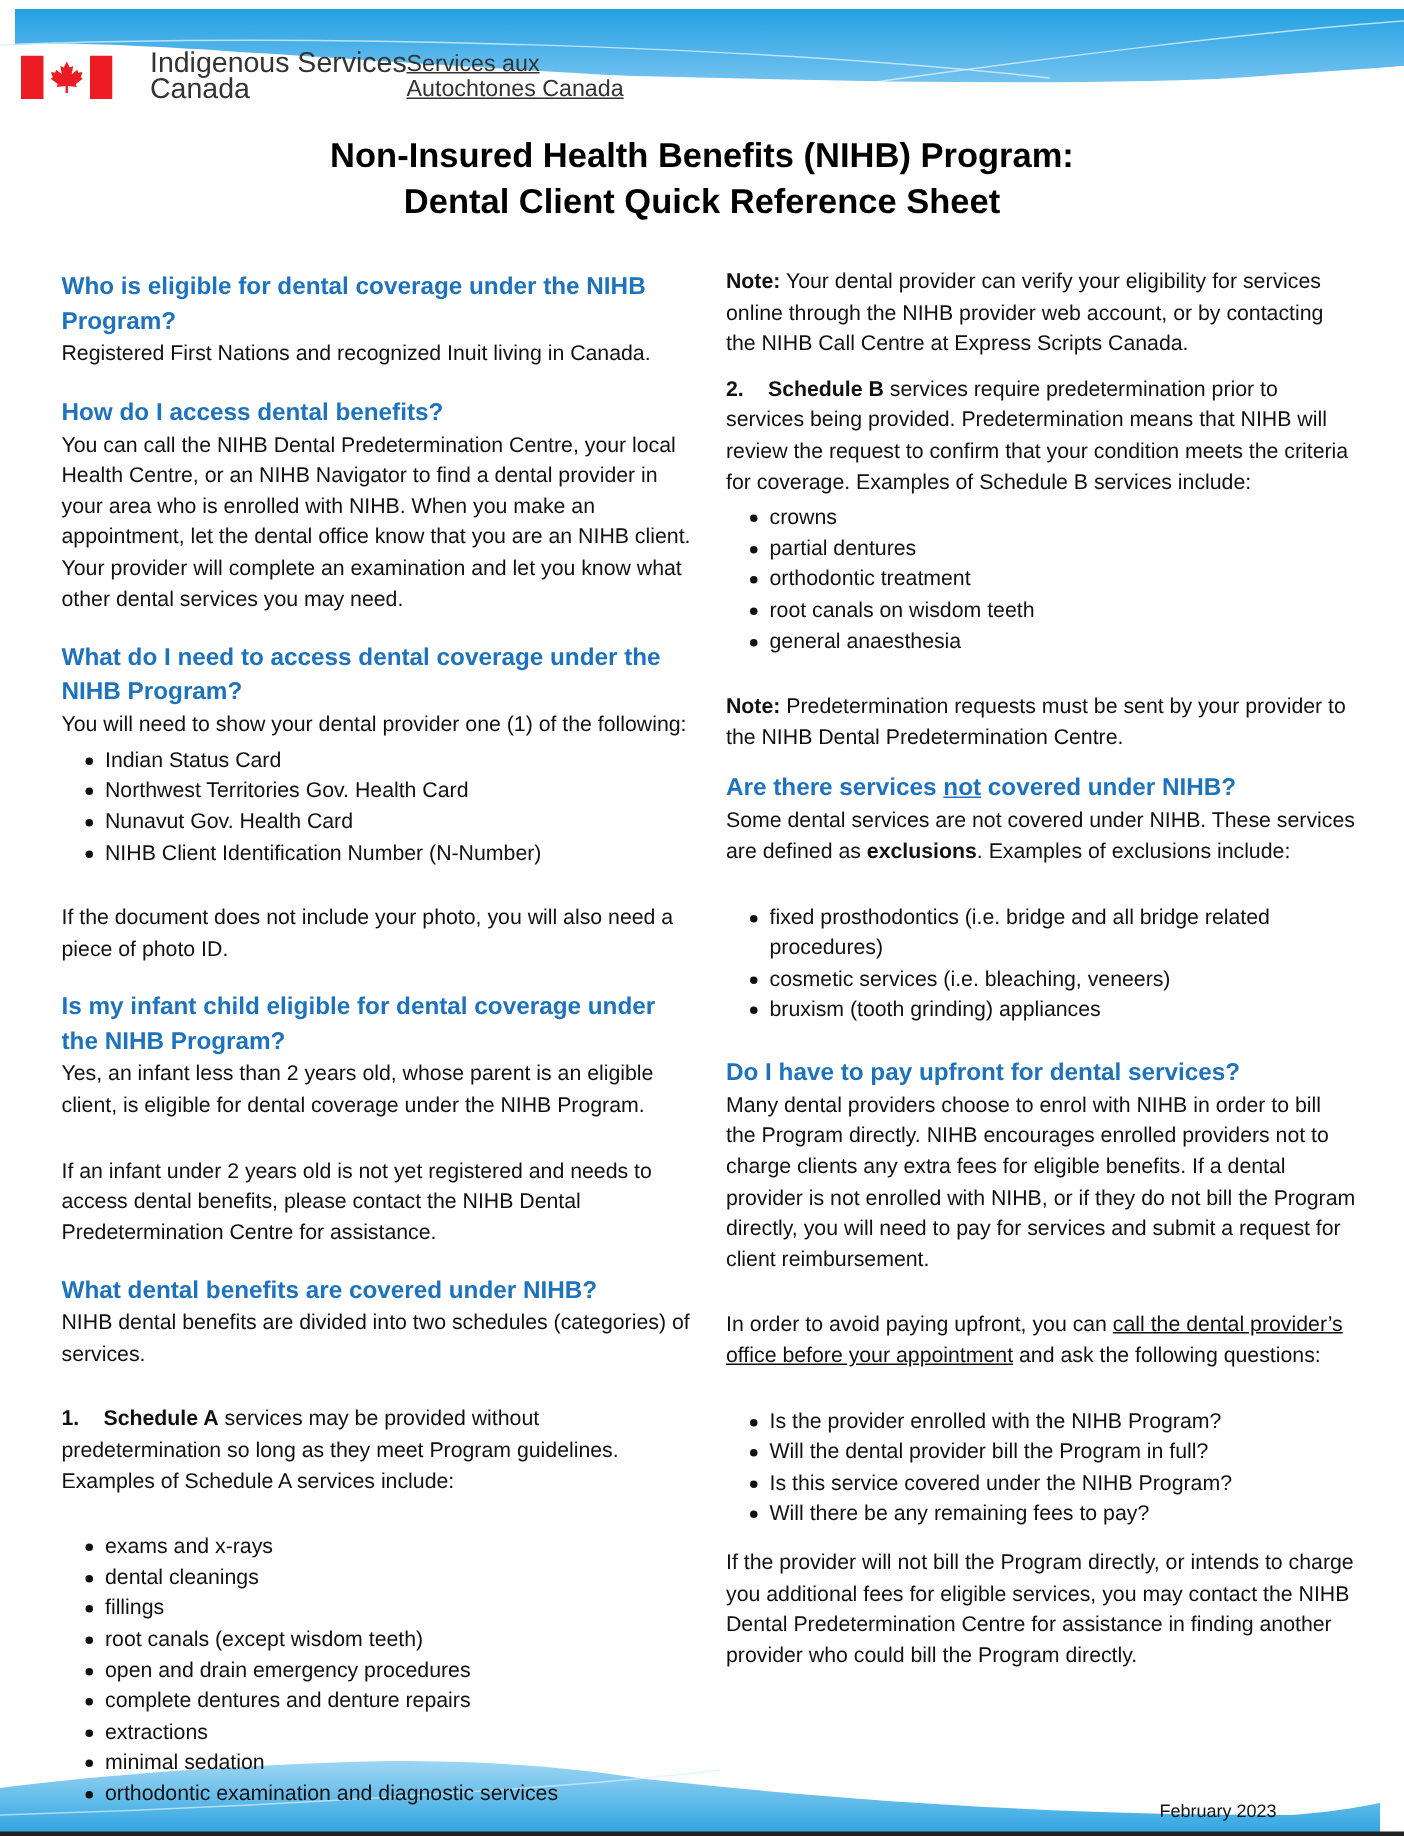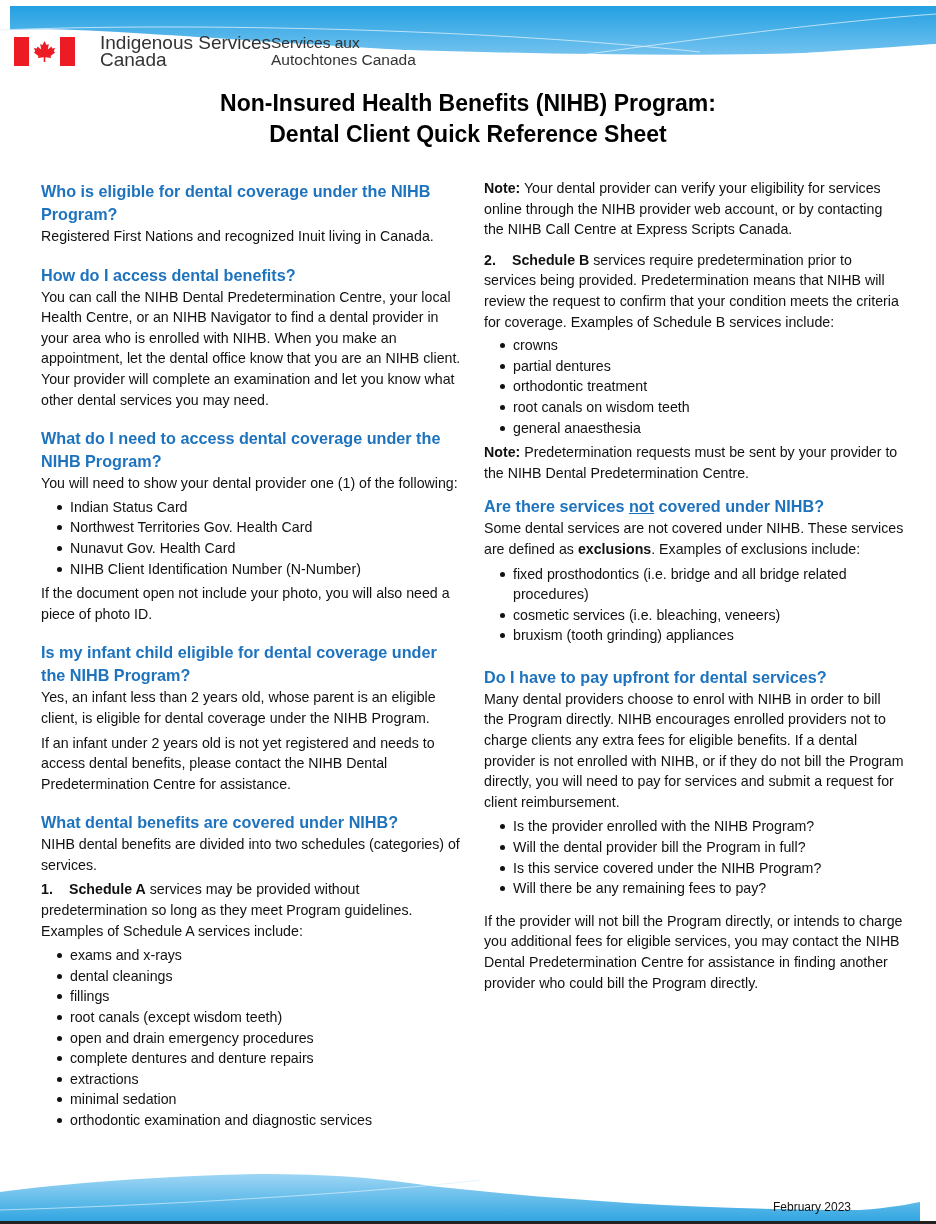--- a/index.html
+++ b/index.html
@@ -5,33 +5,33 @@
   * { box-sizing: border-box; margin: 0; padding: 0; }
   html, body { width: 936px; height: 1224px; background: #ffffff; overflow: hidden; }
   body { position: relative; font-family: "Liberation Sans", "DejaVu Sans", sans-serif; color: #111; }
 
   .top-wave { position: absolute; left: 0; top: 0; width: 936px; height: 62px; z-index: 0; }
   .bottom-wave { position: absolute; left: 0; top: 1150px; width: 936px; height: 74px; z-index: 0; }
 
   .header { position: absolute; left: 0; top: 28px; width: 936px; height: 50px; z-index: 2; }
   .flag { position: absolute; left: 14px; top: 37px; width: 61px; height: 29px; }
   .fip-en { position: absolute; left: 100px; top: 34px; font-size: 19px; line-height: 17px; color: #333; }
-  .fip-fr { position: absolute; left: 271px; top: 34px; font-size: 15.5px; line-height: 17px; color: #333; }
+  .fip-fr { position: absolute; left: 271px; top: 34px; font-size: 15.5px; line-height: 17px; color: #333; text-decoration: underline; }
 
   .title { position: absolute; left: 0; top: 88px; width: 936px; text-align: center; z-index: 2;
            font-weight: bold; font-size: 23px; line-height: 31px; color: #000; }
 
   .col { position: absolute; z-index: 2; font-size: 14.2px; line-height: 20.6px; color: #111; }
   .col-left { left: 41px; top: 180px; width: 420px; }
   .col-right { left: 484px; top: 178px; width: 420px; }
 
   h2 { color: #1e73be; font-size: 16.2px; line-height: 23px; font-weight: bold; }
   p { margin: 0; }
   .mt-gap { margin-top: 17px; }
-  .mt-sm { margin-top: 4px; }
+  .mt-sm { margin-top: 23px; }
   .mt-md { margin-top: 10px; }
   ul { list-style: none; margin: 3px 0 0 0; padding: 0; }
   ul li { position: relative; padding-left: 29px; }
   ul li::before { content: ""; position: absolute; left: 16px; top: 8px; width: 5px; height: 5px; border-radius: 50%; background: #111; }
   .num { font-weight: bold; display: inline-block; width: 28px; }
   b { font-weight: bold; }
   .u { text-decoration: underline; }
 
   .date { position: absolute; left: 773px; top: 1200px; z-index: 3; font-size: 12px; color: #111; }
 </style>
@@ -84,21 +84,21 @@
 
   <section class="mt-gap">
     <h2>What do I need to access dental coverage under the NIHB Program?</h2>
     <p>You will need to show your dental provider one (1) of the following:</p>
     <ul>
       <li>Indian Status Card</li>
       <li>Northwest Territories Gov. Health Card</li>
       <li>Nunavut Gov. Health Card</li>
       <li>NIHB Client Identification Number (N-Number)</li>
     </ul>
-    <p class="mt-sm">If the document open not include your photo, you will also need a piece of photo ID.</p>
+    <p class="mt-sm">If the document does not include your photo, you will also need a piece of photo ID.</p>
   </section>
 
   <section class="mt-gap">
     <h2>Is my infant child eligible for dental coverage under the NIHB Program?</h2>
     <p>Yes, an infant less than 2 years old, whose parent is an eligible client, is eligible for dental coverage under the NIHB Program.</p>
     <p class="mt-sm">If an infant under 2 years old is not yet registered and needs to access dental benefits, please contact the NIHB Dental Predetermination Centre for assistance.</p>
   </section>
 
   <section class="mt-gap">
     <h2>What dental benefits are covered under NIHB?</h2>
@@ -137,20 +137,21 @@
     <ul class="mt-sm">
       <li>fixed prosthodontics (i.e. bridge and all bridge related procedures)</li>
       <li>cosmetic services (i.e. bleaching, veneers)</li>
       <li>bruxism (tooth grinding) appliances</li>
     </ul>
   </section>
 
   <section style="margin-top:20px;">
     <h2>Do I have to pay upfront for dental services?</h2>
     <p>Many dental providers choose to enrol with NIHB in order to bill the Program directly.  NIHB encourages enrolled providers not to charge clients any extra fees for eligible benefits.  If a dental provider is not enrolled with NIHB, or if they do not bill the Program directly, you will need to pay for services and submit a request for client reimbursement.</p>
+    <p class="mt-sm"><span>In order to avoid paying upfront, you can </span><span class="u">call the dental provider’s office before your appointment</span><span> and ask the following questions:</span></p>
     <ul class="mt-sm">
       <li>Is the provider enrolled with the NIHB Program?</li>
       <li>Will the dental provider bill the Program in full?</li>
       <li>Is this service covered under the NIHB Program?</li>
       <li>Will there be any remaining fees to pay?</li>
     </ul>
     <p style="margin-top:12px;">If the provider will not bill the Program directly, or intends to charge you additional fees for eligible services, you may contact the NIHB Dental Predetermination Centre for assistance in finding another provider who could bill the Program directly.</p>
   </section>
 </div>
 

